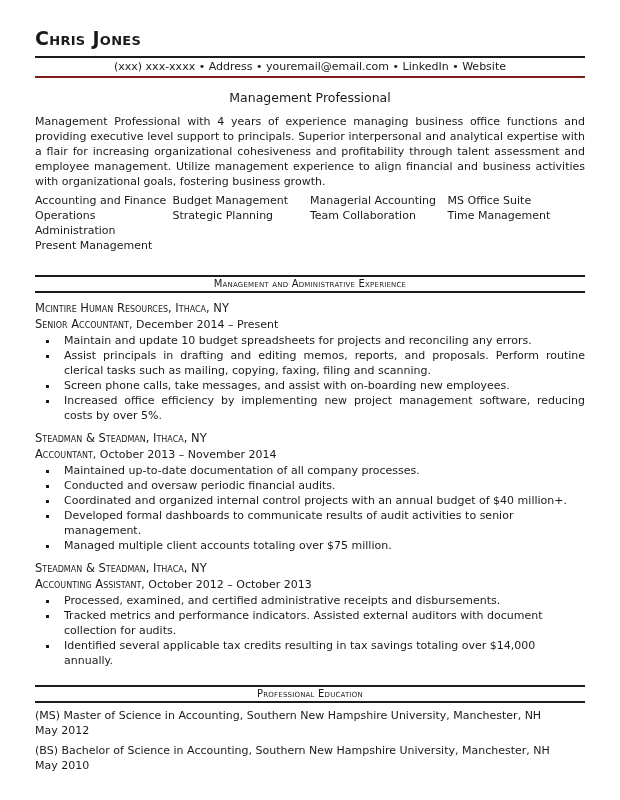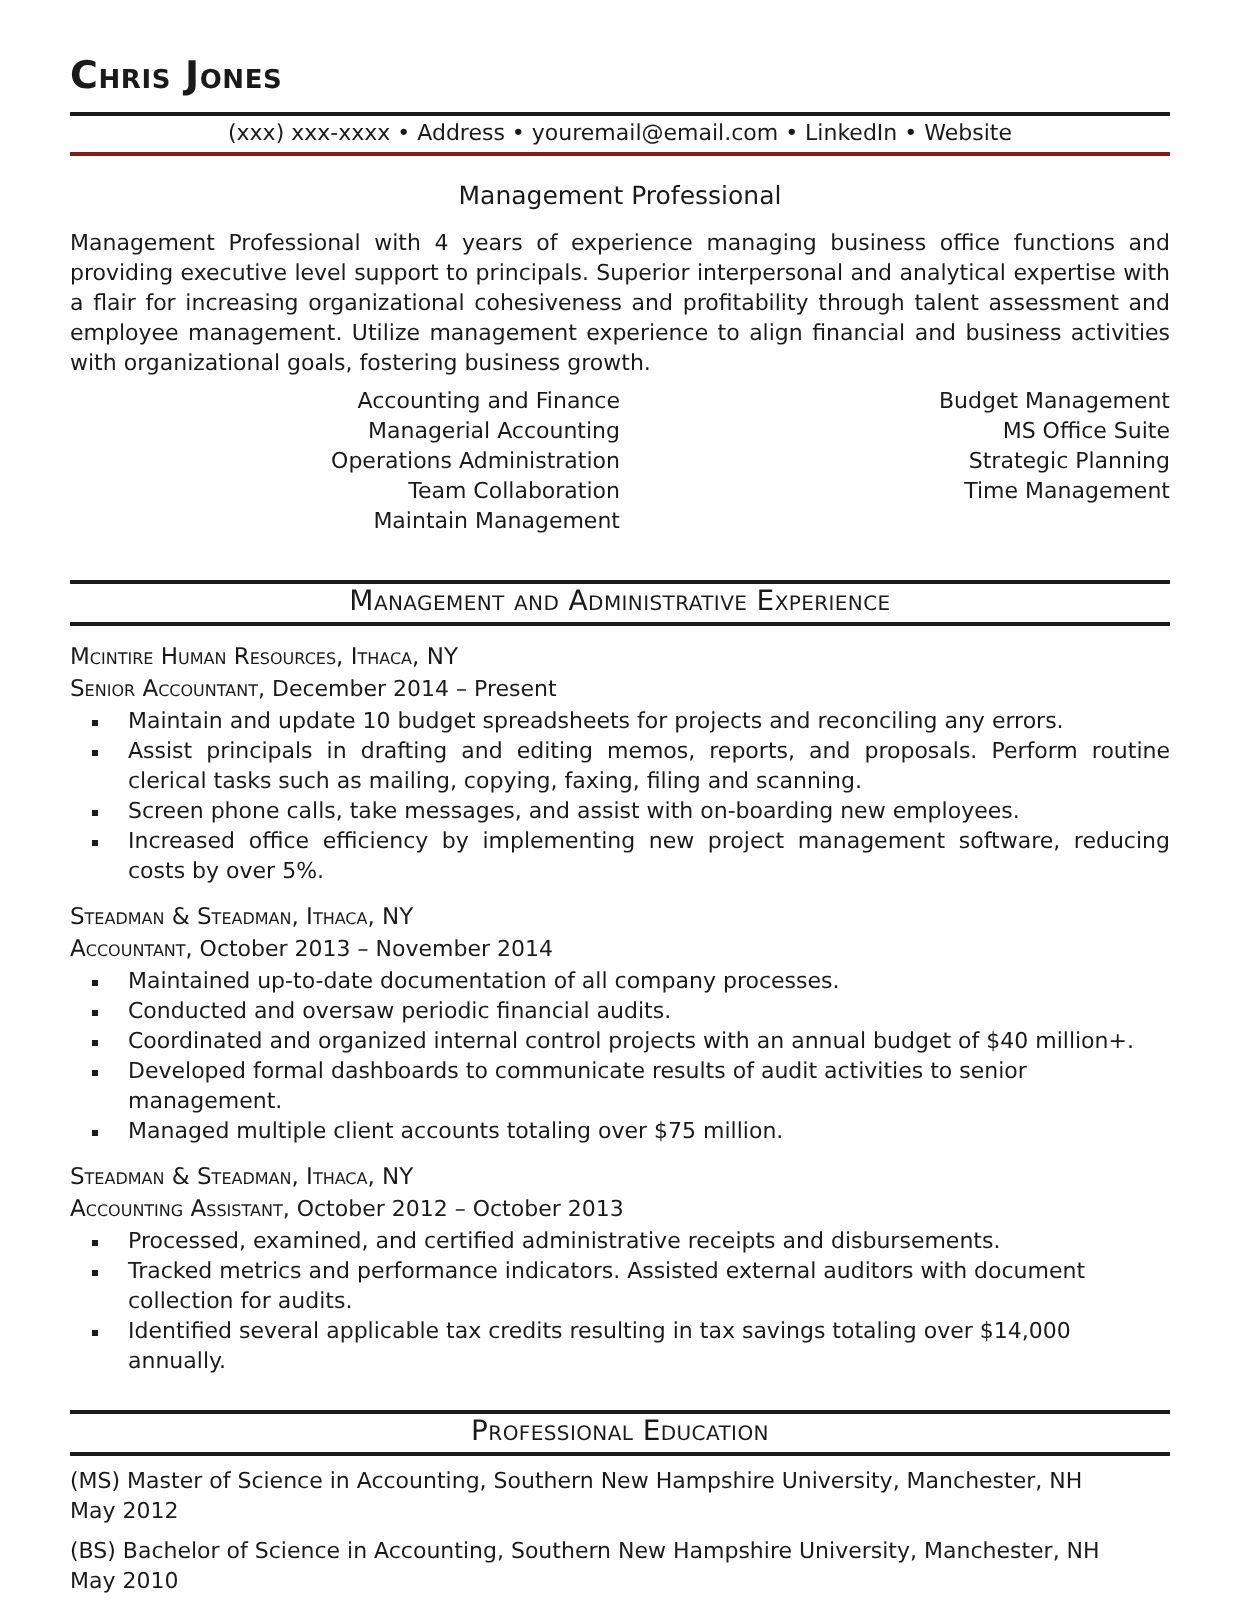--- a/index.html
+++ b/index.html
@@ -26,28 +26,28 @@
 
   .summary {
     margin-top: 9px; text-align: justify; line-height: 15px; font-size: 11px;
   }
 
   .expertise-heading {
     margin-top: 9px; text-align: center; font-weight: bold; font-size: 11.5px;
   }
   .expertise-grid {
     margin-top: 4px;
-    display: grid; grid-template-columns: 1fr 1fr;
-    text-align: right; line-height: 15px; font-size: 11px;
+    display: grid; grid-template-columns: 1fr 1fr 1fr 1fr;
+    text-align: left; line-height: 15px; font-size: 11px;
   }
 
   .section-header {
     margin-top: 22px;
     border-top: 2px solid #1c1c1c; border-bottom: 2px solid #1c1c1c;
-    text-align: center; font-variant: small-caps; font-size: 14px;
+    text-align: center; font-variant: small-caps; font-size: 10px;
     padding: 1px 0 2px 0; letter-spacing: 0.2px;
   }
   .section-header.education { margin-top: 17px; }
 
   .company { margin-top: 8px; font-variant: small-caps; font-size: 11.5px; }
   .job-title-line { margin-top: 2px; font-size: 11px; }
   .job-title { font-variant: small-caps; font-size: 11.5px; }
 
   ul.bullets {
     margin-top: 2px; padding-left: 24px;
@@ -73,21 +73,21 @@
 
   <div class="expertise-grid">
     <span>Accounting and Finance</span>
     <span>Budget Management</span>
     <span>Managerial Accounting</span>
     <span>MS Office Suite</span>
     <span>Operations Administration</span>
     <span>Strategic Planning</span>
     <span>Team Collaboration</span>
     <span>Time Management</span>
-    <span>Maintain Management</span>
+    <span>Present Management</span>
   </div>
 
   <div class="section-header">Management and Administrative Experience</div>
 
   <div>
     <div class="company">Mcintire Human Resources, Ithaca, NY</div>
     <div class="job-title-line">
       <span class="job-title">Senior Accountant</span><span>, December 2014 – Present</span>
     </div>
     <ul class="bullets justified">

